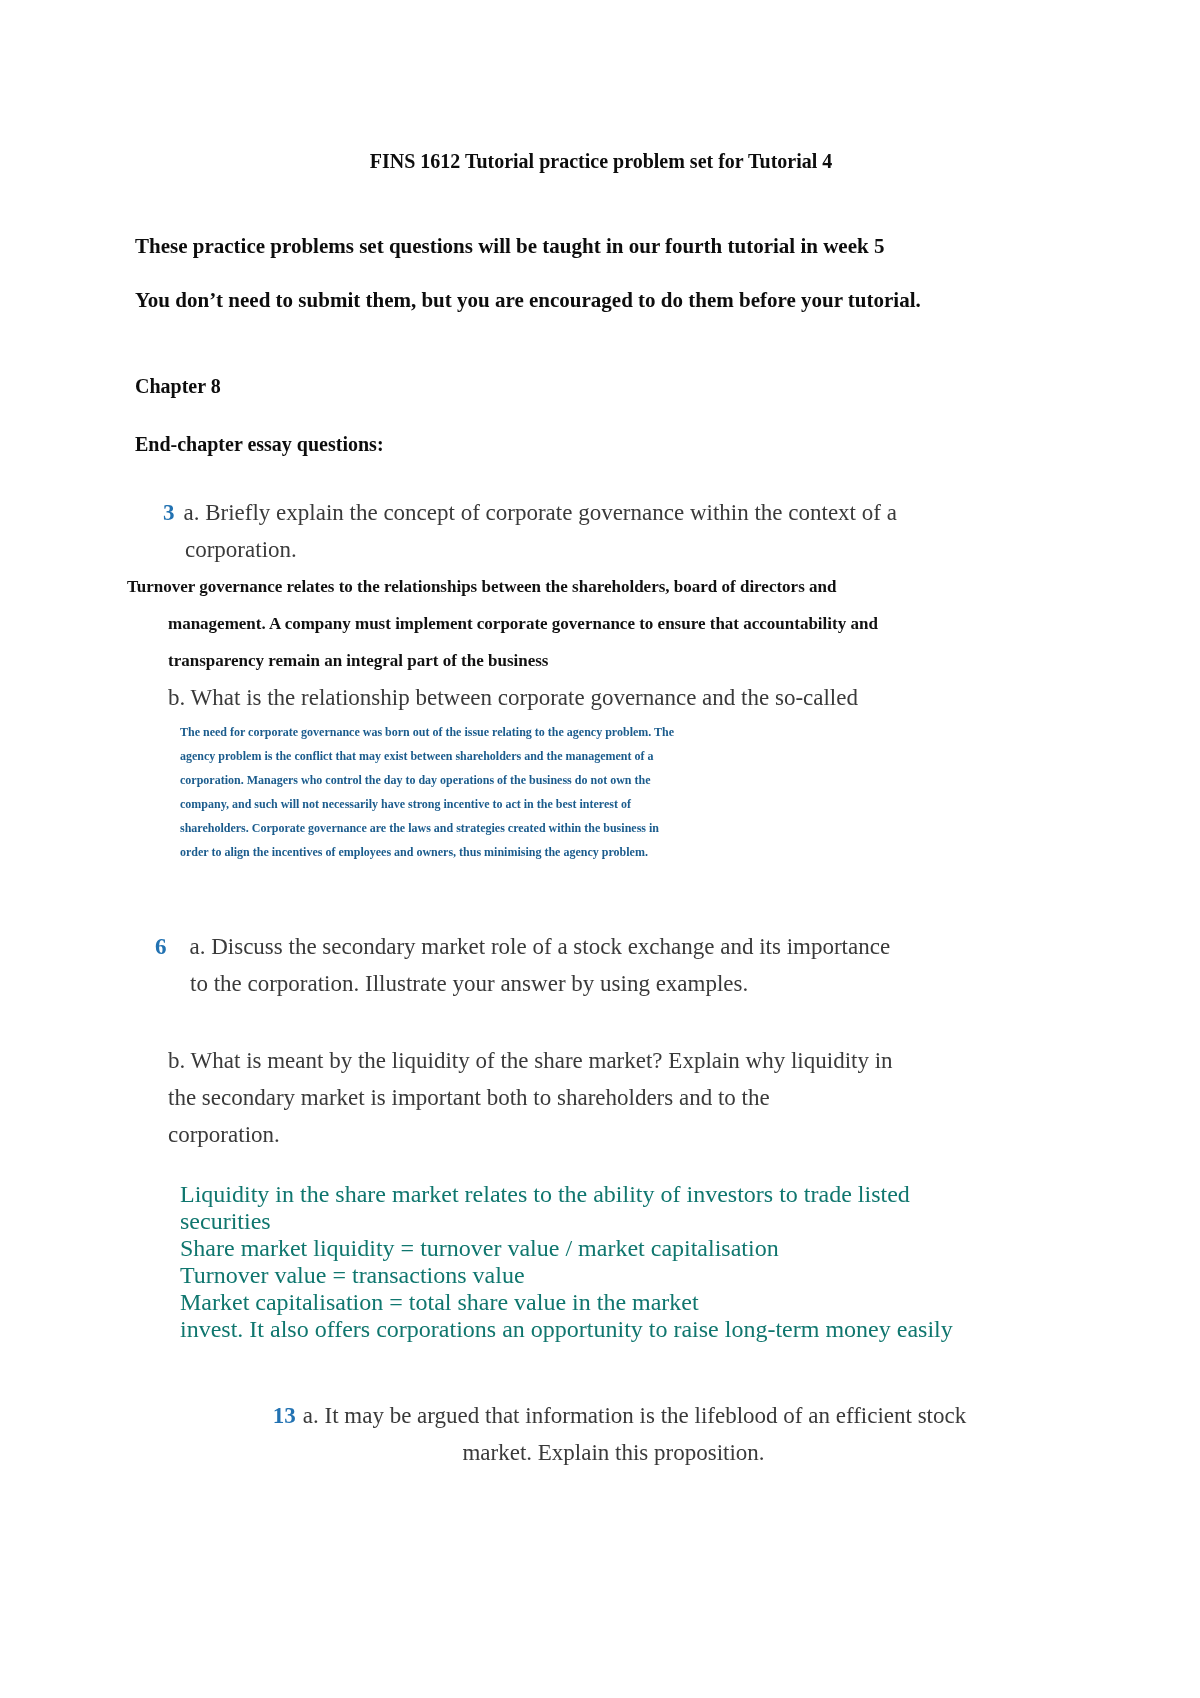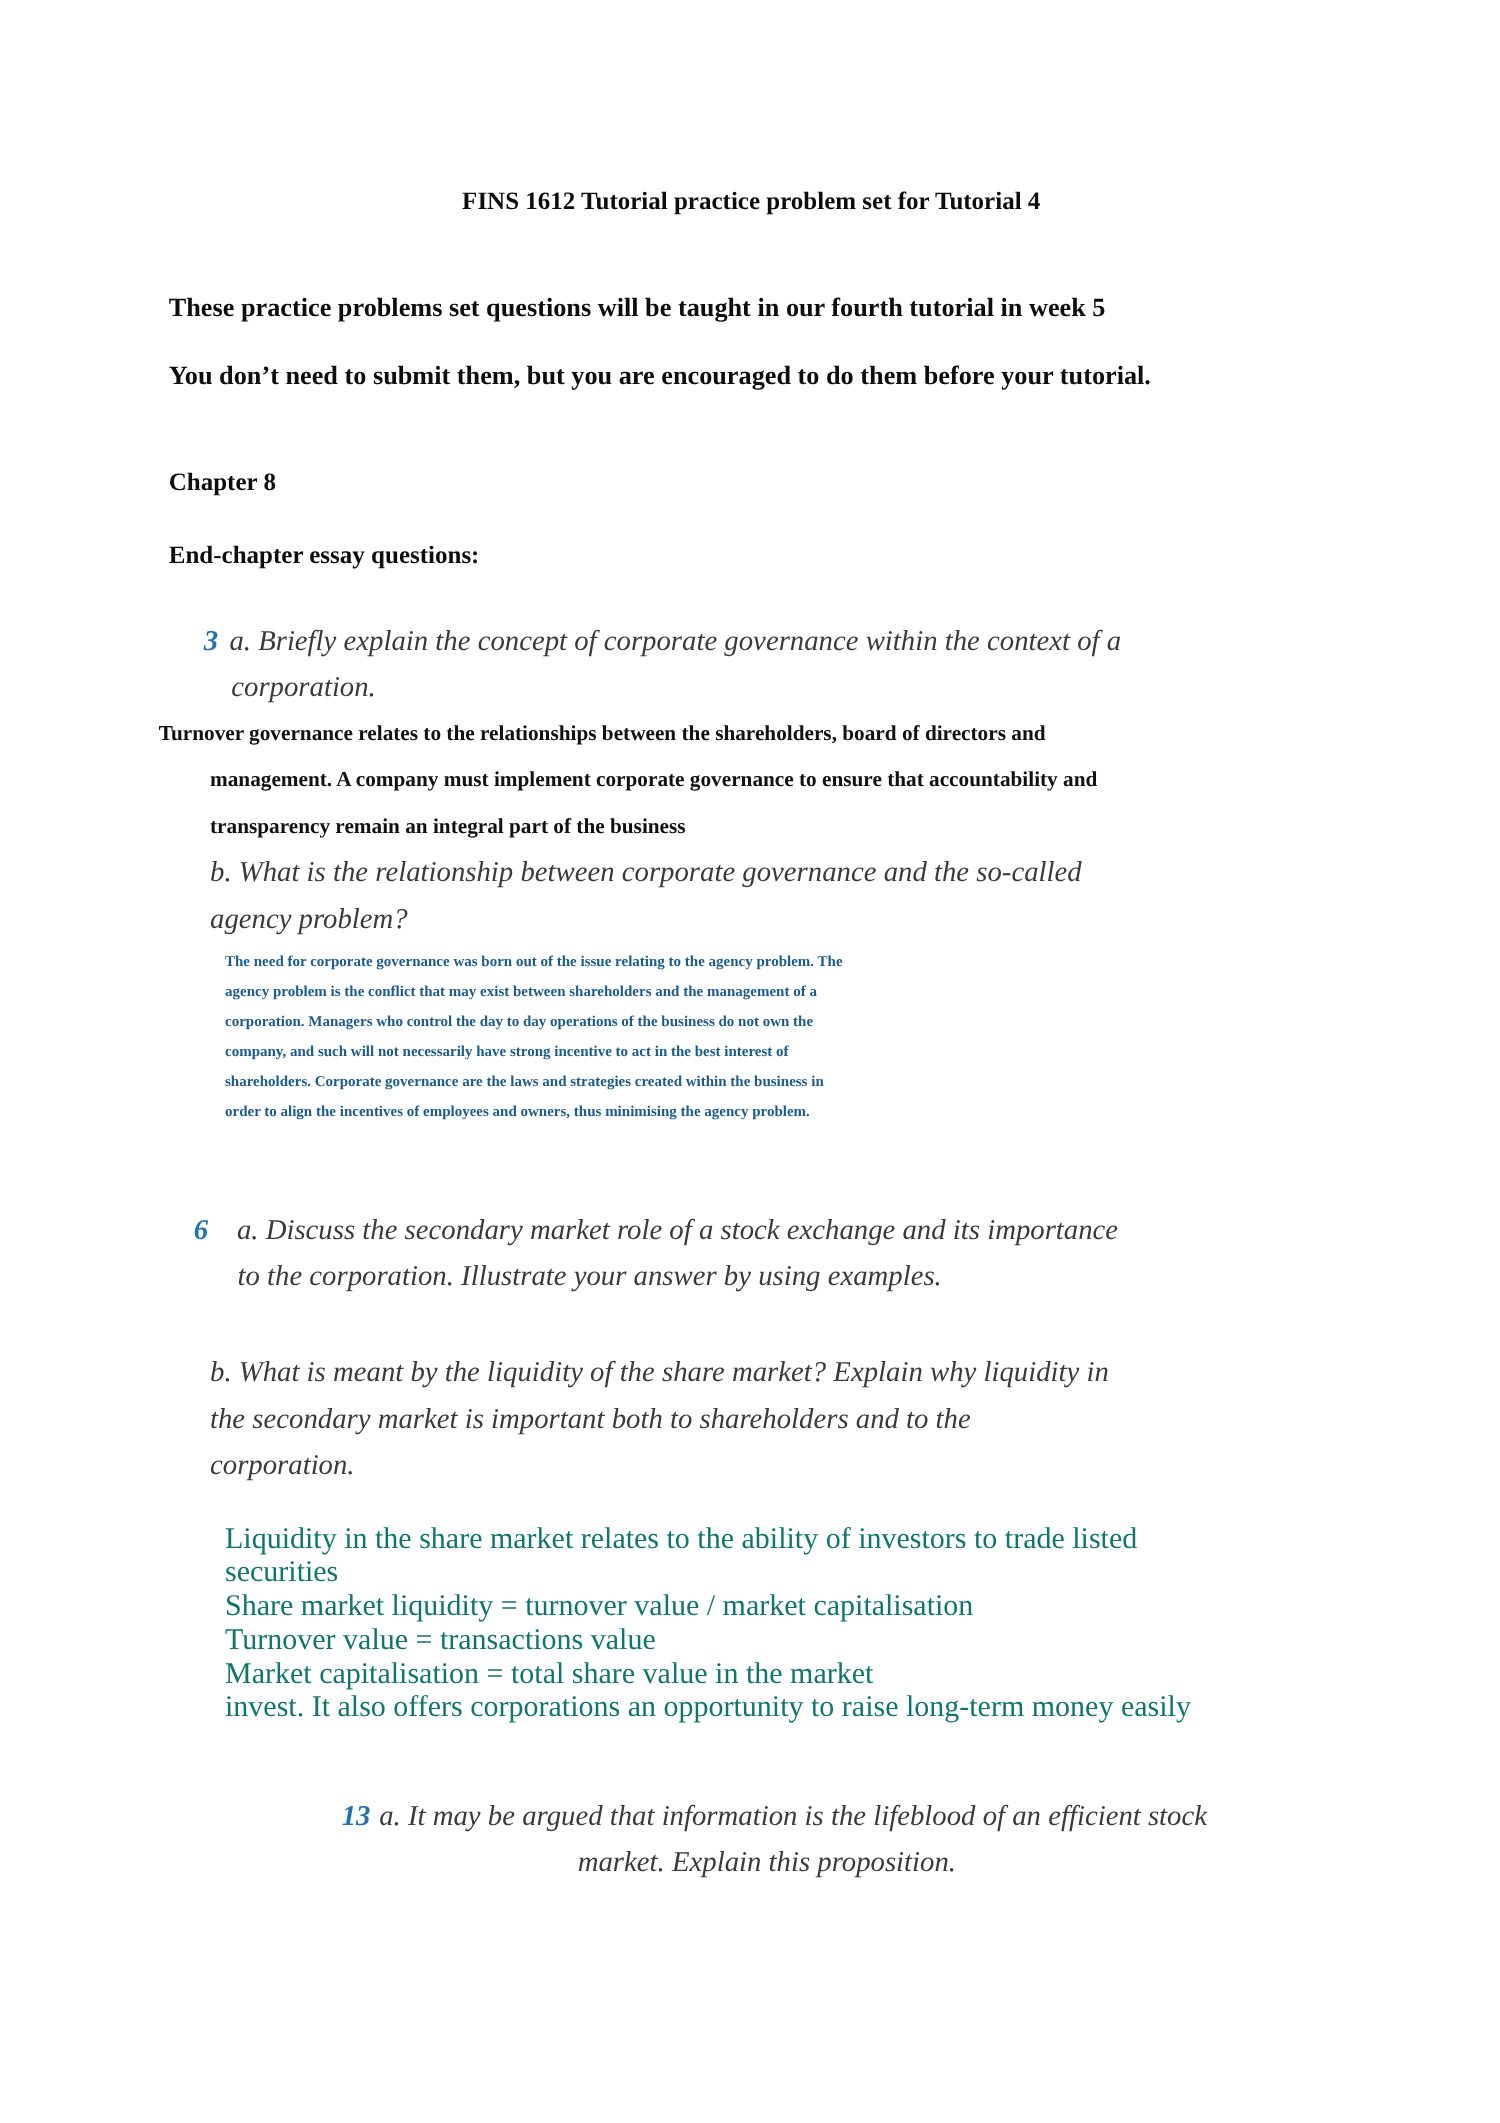--- a/index.html
+++ b/index.html
@@ -41,21 +41,21 @@
     line-height: 24px;
   }
   .section-heading {
     margin-top: 34px;
     font-size: 20px;
     font-weight: bold;
     color: #0d0d0d;
     line-height: 24px;
   }
   
-  .question { color: #3a3a3a; font-size: 23px; line-height: 37px; font-style: italic; }
+  .question { color: #3a3a3a; font-size: 23px; line-height: 37px; }
   .q-num {
     font-weight: bold;
     color: #2272b2;
   }
   .q3-block { margin-top: 38px; margin-left: 50px; }
   .q3-block .first { margin-left: -22px; }
   .q3-block .q-num { margin-right: 9px; }
   .ans-black {
     margin-left: 33px;
     font-size: 17px;
@@ -109,21 +109,20 @@
   </div>
 
   <div class="ans-black">
     <span class="line first">Turnover governance relates to the relationships between the shareholders, board of directors and</span>
     <span class="line">management. A company must implement corporate governance to ensure that accountability and</span>
     <span class="line">transparency remain an integral part of the business</span>
   </div>
 
   <div class="question q3b-block">
     <span class="line">b. What is the relationship between corporate governance and the so-called</span>
-    <span class="line">agency problem?</span>
   </div>
 
   <div class="ans-blue-1">
     <span class="line">The need for corporate governance was born out of the issue relating to the agency problem. The</span>
     <span class="line">agency problem is the conflict that may exist between shareholders and the management of a</span>
     <span class="line">corporation. Managers who control the day to day operations of the business do not own the</span>
     <span class="line">company, and such will not necessarily have strong incentive to act in the best interest of</span>
     <span class="line">shareholders. Corporate governance are the laws and strategies created within the business in</span>
     <span class="line">order to align the incentives of employees and owners, thus minimising the agency problem.</span>
   </div>

